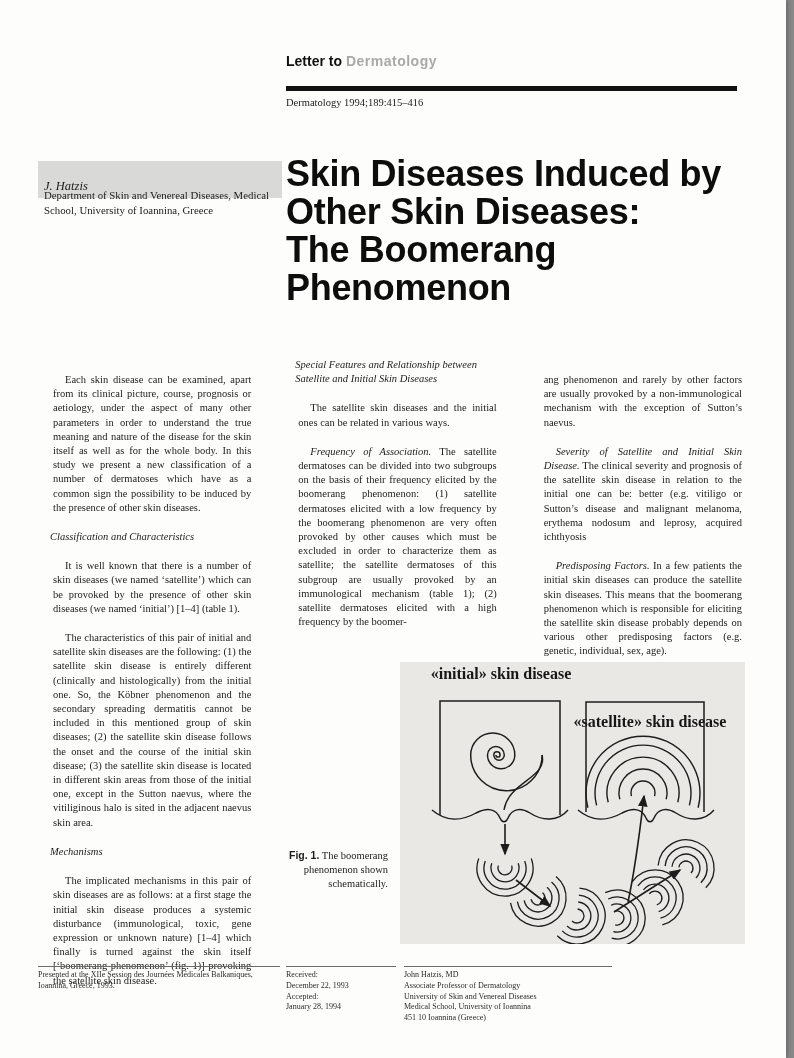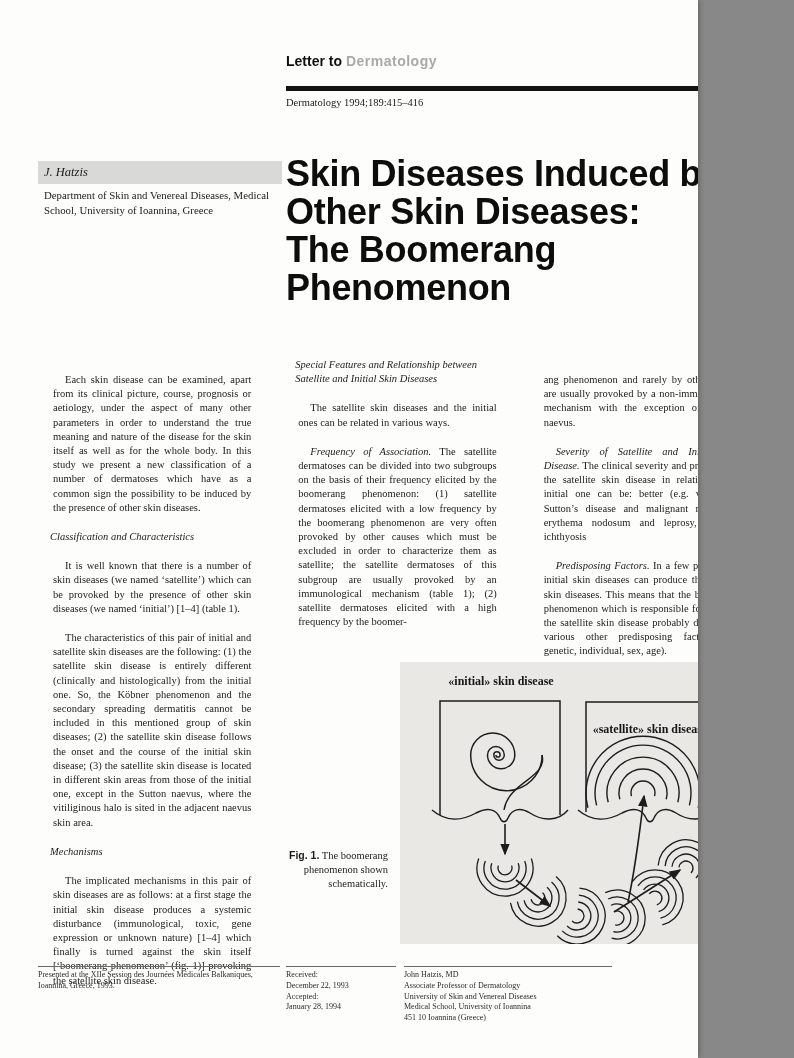--- a/index.html
+++ b/index.html
@@ -1,40 +1,40 @@
 <!DOCTYPE html>
 <html><head>
 <meta charset="utf-8">
 <style>
   html,body{margin:0;padding:0;background:#888;}
   .page{
-    position:relative;width:698px;height:1058px;background:#fdfdfb;
+    position:relative;width:786px;height:1058px;background:#fdfdfb;
     font-family:"Liberation Serif", serif;color:#1b1b1b;overflow:hidden;
     box-shadow:0 0 6px rgba(0,0,0,.4);
   }
   
   .hdr{position:absolute;left:286px;top:53px;font-family:"Liberation Sans",sans-serif;font-size:14px;}
   .hdr .bold{font-weight:bold;color:#111;}
   .hdr .jname{color:#a9a9a9;font-weight:bold;letter-spacing:.5px;}
   .hdr-rule{position:absolute;left:286px;top:86px;width:451px;height:5px;background:#121212;}
   .citation{position:absolute;left:286px;top:97px;font-size:10.5px;color:#222;}
   
-  .author-band{position:absolute;left:38px;top:161px;width:244px;background:#d9d9d7;padding:4px 6px 4px 6px;box-sizing:border-box;font-style:italic;font-size:12.5px;}
+  .author-band{position:absolute;left:38px;top:161px;width:244px;background:#d9d9d7;padding:18px 6px 4px 6px;box-sizing:border-box;font-style:italic;font-size:12.5px;}
   .affil{position:absolute;left:44px;top:188px;width:238px;font-size:10.8px;line-height:14.5px;}
   
   .title{position:absolute;left:286px;top:155px;width:470px;font-family:"Liberation Sans",sans-serif;font-weight:bold;font-size:36px;line-height:38px;letter-spacing:-.3px;color:#0d0d0d;}
   
   .cols{position:absolute;left:38px;top:358px;width:719px;display:grid;grid-template-columns:1fr 1fr 1fr;column-gap:17px;font-size:10.5px;line-height:14.2px;text-align:justify;}
   .cols p{margin:15px;text-indent:12px;}
   .cols p.noindent{text-indent:0;}
   .cols .shead{font-style:italic;margin:8px 0 0 12px;text-align:left;}
   .ital{font-style:italic;}
   
   .figure{position:absolute;left:400px;top:662px;width:345px;height:282px;background:#e9e8e4;}
-  .figlabel{position:absolute;top:12px;font-family:"Liberation Serif",serif;font-weight:bold;font-size:12px;text-align:center;color:#161616;}
+  .figlabel{position:absolute;top:3px;font-family:"Liberation Serif",serif;font-weight:bold;font-size:16px;text-align:center;color:#161616;}
   .figlabel.l1{left:22px;width:158px;}
   .figlabel.l2{left:166px;width:168px;margin-top:48px;}
   .figure svg{position:absolute;left:0;top:0;}
   .caption{position:absolute;left:286px;top:848px;width:102px;font-size:10.5px;line-height:14px;text-align:right;}
   .caption .figbold{font-family:"Liberation Sans",sans-serif;font-weight:bold;}
   .caption .first{text-indent:12px;display:inline;}
   
   .fblock{position:absolute;top:966px;border-top:1px solid #6a6a6a;padding-top:3px;font-size:8px;line-height:10.8px;color:#2a2a2a;}
   .fb1{left:38px;width:242px;}
   .fb2{left:286px;width:110px;}

